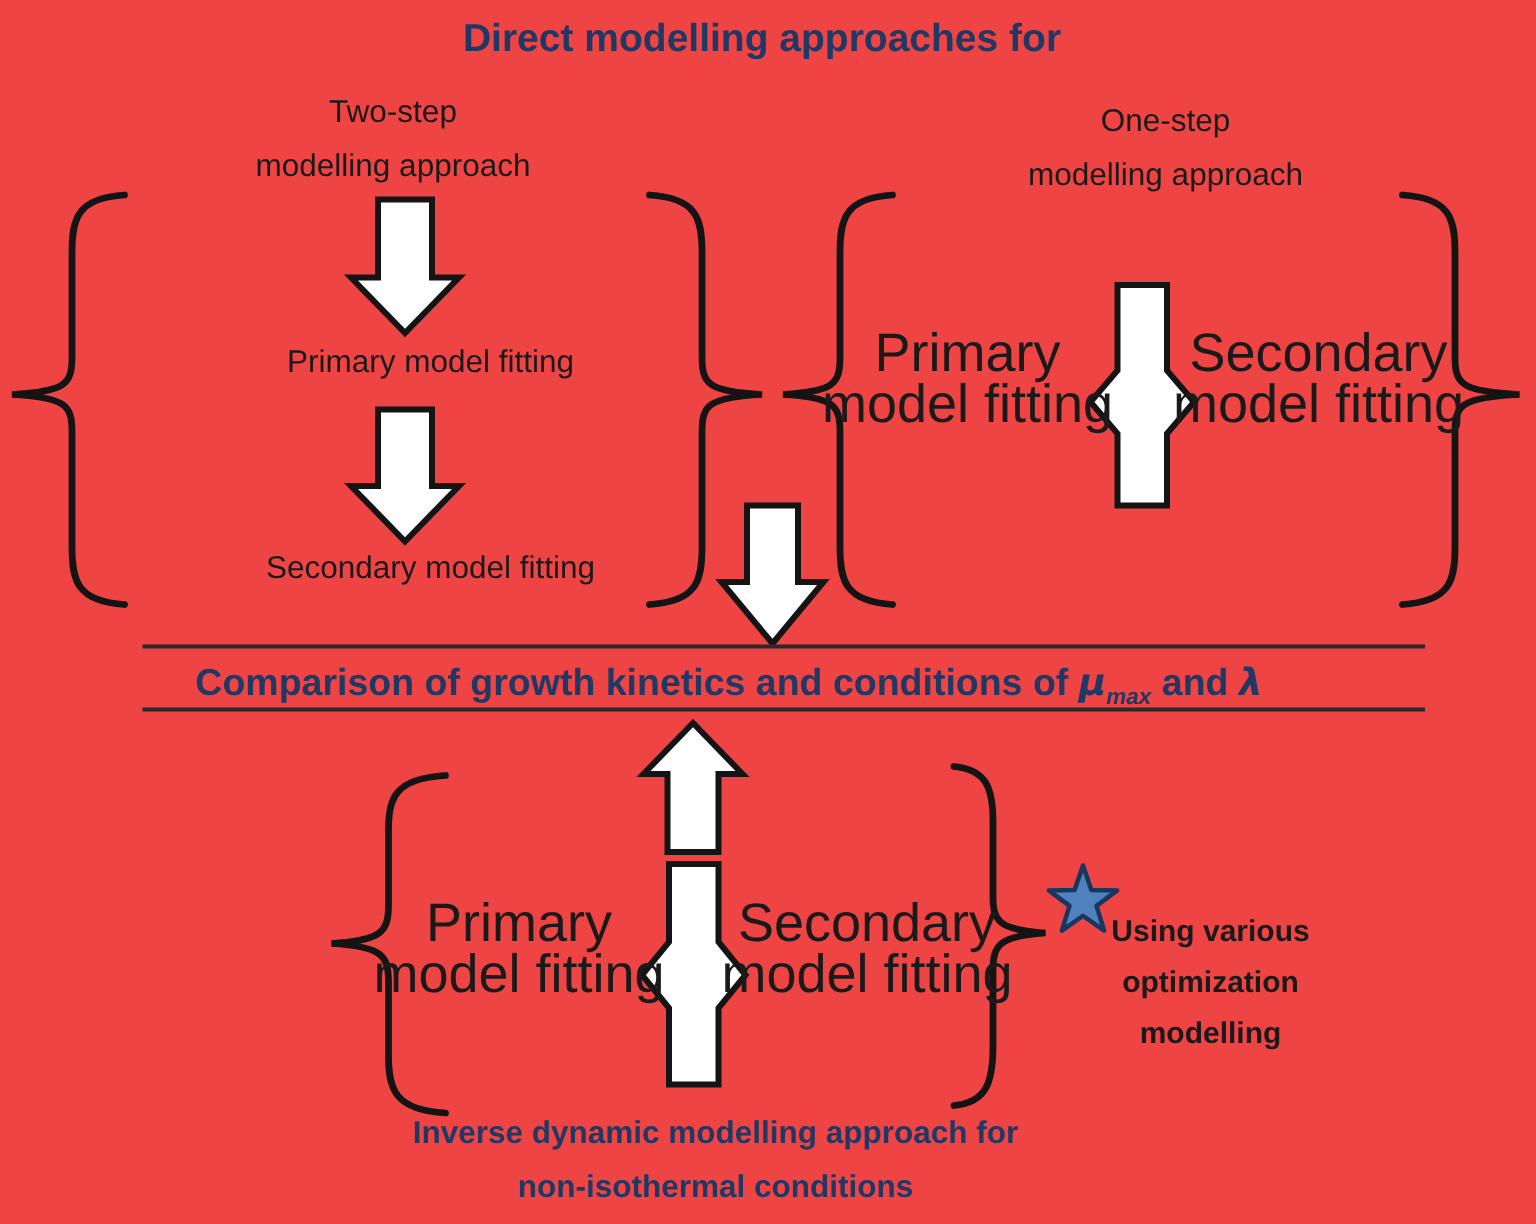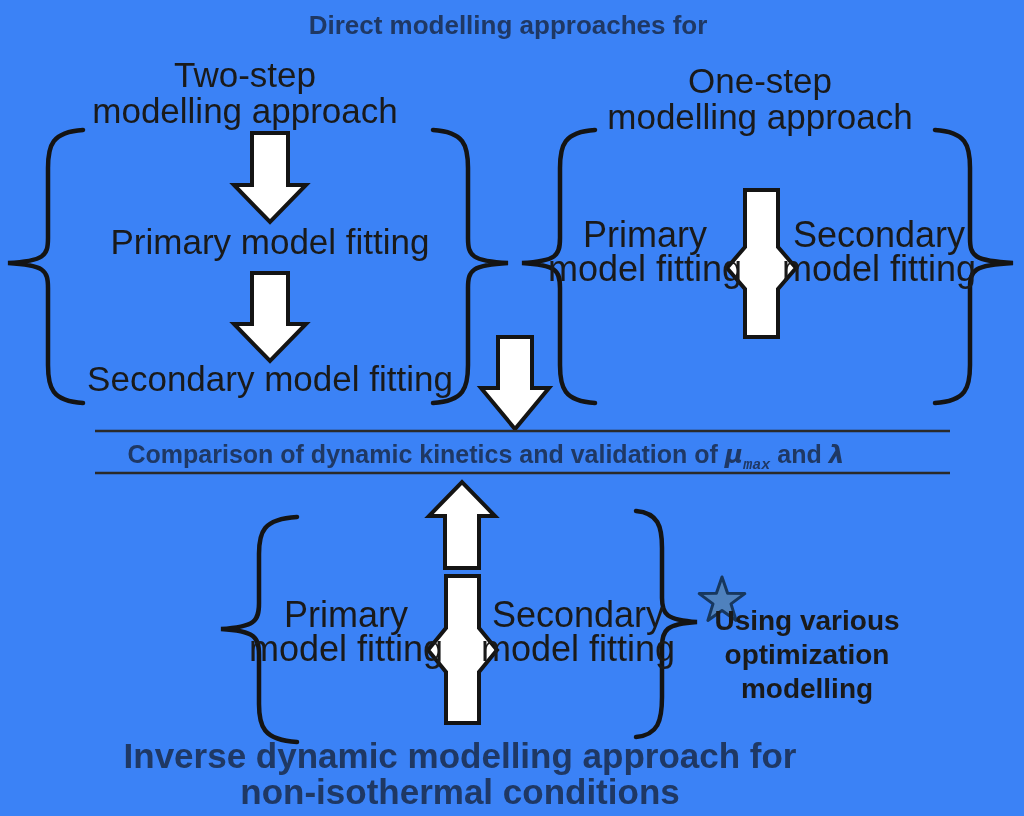--- a/index.html
+++ b/index.html
@@ -5,42 +5,42 @@
   :root{
     --navy:#1f3864;
     --ink:#1a1a1a;
     --star-fill:#4f81bd;
     --star-stroke:#17375e;
   }
   html,body{margin:0;padding:0;background:#ffffff;}
   #canvas{
     position:relative;
     width:1024px;height:816px;
-    background:#3b82f6;
+    background:#ef4444;
     font-family:"Liberation Sans", sans-serif;
     color:var(--ink);
     overflow:hidden;
   }
   #shapes{position:absolute;left:0;top:0;}
   .t{
     position:absolute;
     transform:translateX(-50%);
     text-align:center;
     white-space:nowrap;
     line-height:1.35;
   }
   .ink{color:var(--ink);}
   .navy{color:var(--navy);font-weight:700;}
   .f26{font-size:26px;line-height:35px;}
-  .f27{font-size:35px;line-height:36px;}
+  .f27{font-size:21px;line-height:36px;margin-left:17px;}
   .f27t{font-size:36px;line-height:34px;}
-  .f24{font-size:28px;line-height:34px;}
+  .f24{font-size:20px;line-height:34px;}
   .comparison{font-size:25px;}
   .math{font-style:italic;font-family:"DejaVu Sans", sans-serif;}
-  .msub{font-style:italic;font-family:Liberation Mono, monospace;font-size:15px;vertical-align:-6px;letter-spacing:0;}
+  .msub{font-style:italic;font-family:Liberation Sans, sans-serif;font-size:15px;vertical-align:-6px;letter-spacing:0;}
   .brace{fill:none;stroke:#141414;stroke-width:4.5;stroke-linecap:round;}
   .blockarrow{fill:#ffffff;stroke:#141414;stroke-width:4;stroke-linejoin:miter;}
   .hline{stroke:#2a2a2a;stroke-width:2.6;}
   .star{fill:var(--star-fill);stroke:var(--star-stroke);stroke-width:3;stroke-linejoin:round;}
 </style>
 </head>
 <body>
 
 <div id="canvas">
 
@@ -97,21 +97,21 @@
   <div class="t ink f27t" style="left:645px;top:218px;">
     <span>Primary</span><br>
     <span>model fitting</span>
   </div>
   <div class="t ink f27t" style="left:879px;top:218px;">
     <span>Secondary</span><br>
     <span>model fitting</span>
   </div>
 
   <div class="t navy comparison" style="left:486px;top:438px;">
-    <span>Comparison of dynamic kinetics and validation of</span>
+    <span>Comparison of growth kinetics and conditions of</span>
     <span class="math">μ</span><span class="msub">max</span>
     <span>and</span>
     <span class="math">λ</span>
   </div>
 
   <div class="t ink f27t" style="left:346px;top:598px;">
     <span>Primary</span><br>
     <span>model fitting</span>
   </div>
   <div class="t ink f27t" style="left:578px;top:598px;">

